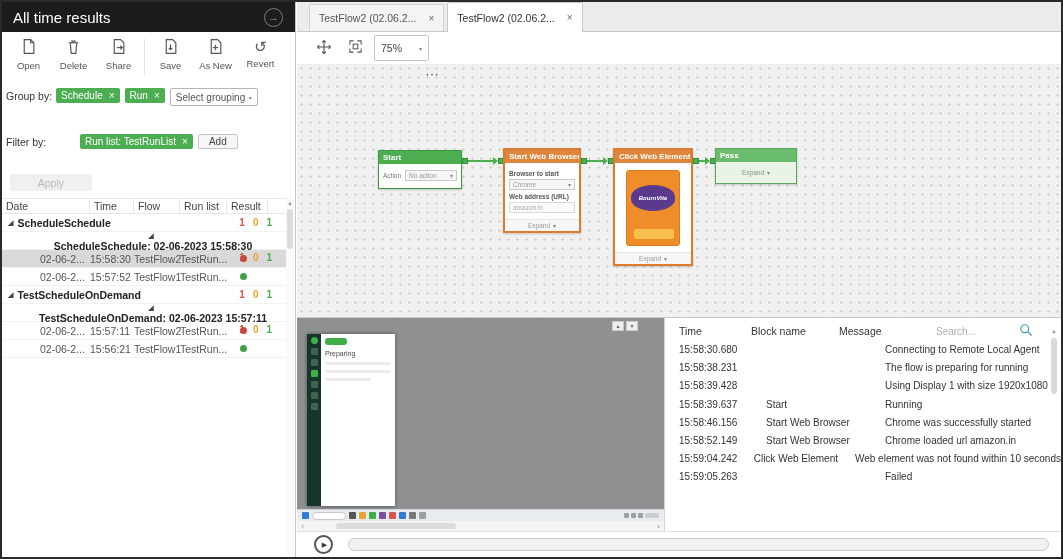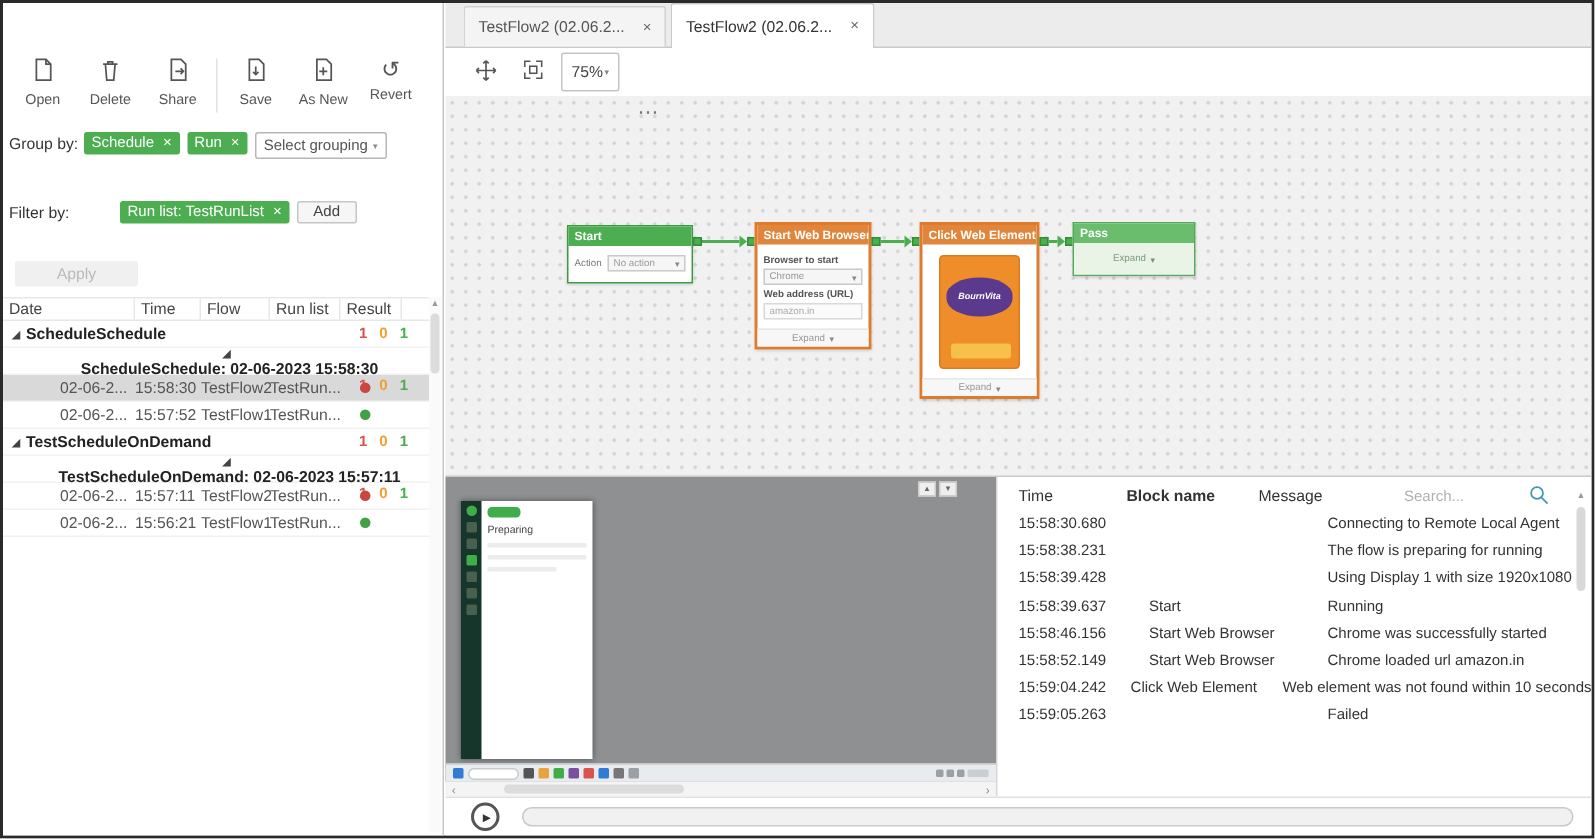--- a/index.html
+++ b/index.html
@@ -52,21 +52,21 @@
   .scroll-up { font-size:6px; color:#999; display:block; text-align:center; line-height:10px; }
   .lp-scroll .thumb { width:6px; height:40px; margin:1px auto 0; background:#dcdcdc; border-radius:3px; }
 
   
   .tabbar { position:absolute; left:295px; top:0; width:764px; height:30px; background:#ececec; border-bottom:1px solid #c9c9c9; display:flex; align-items:flex-end; padding-left:12px; gap:3px; }
   .tab { height:27px; display:flex; align-items:center; gap:12px; padding:0 9px; font-size:10.5px; color:#555; background:#f4f4f4; border:1px solid #d2d2d2; border-bottom:none; border-radius:2px 2px 0 0; white-space:nowrap; }
   .tab.active { background:#fff; height:30px; margin-bottom:-1px; z-index:2; color:#333; border-color:#c9c9c9; position:relative; }
   .tab-x { color:#666; font-size:10px; cursor:pointer; }
   .cv-toolbar { position:absolute; left:295px; top:30px; width:764px; height:32px; background:#fff; display:flex; align-items:center; gap:7px; padding-left:15px; }
   .icon-btn { width:24px; height:22px; display:flex; align-items:center; justify-content:center; background:none; border:none; }
-  .zoom-select { width:39px; height:20px; border:1px solid #c5c5c5; display:flex; align-items:center; justify-content:space-between; padding:12px 6px; font-size:10.5px; color:#444; background:#fff; border-radius:2px; }
+  .zoom-select { width:55px; height:20px; border:1px solid #c5c5c5; display:flex; align-items:center; justify-content:space-between; padding:12px 6px; font-size:10.5px; color:#444; background:#fff; border-radius:2px; }
 
   
   .canvas { position:absolute; left:295px; top:62px; width:764px; height:254px;
     background-color:#f1f1f1;
     background-image:radial-gradient(#d3d3d3 1px, transparent 1.2px);
     background-size:9px 9px; overflow:hidden; border-bottom:1px solid #c9c9c9; }
   .more-btn { position:absolute; left:128px; top:2px; font-size:14px; color:#777; background:none; border:none; }
   .blk { position:absolute; background:#fff; box-shadow:0 1px 2px rgba(0,0,0,.18); }
   .blk-hd { height:13px; line-height:13px; color:#fff; font-size:8px; font-weight:bold; padding:0 4px; white-space:nowrap; overflow:hidden; }
   #blk-start { left:81px; top:86px; width:84px; border:1px solid #3c9a40; }
@@ -115,41 +115,45 @@
   .pv-tray { margin-left:auto; display:flex; gap:2px; align-items:center; }
   .tk-s { width:5px; height:5px; border-radius:1px; background:#9aa0a6; }
   .hsb { position:absolute; left:295px; top:519px; width:367px; height:10px; background:#f4f4f4; display:flex; align-items:center; }
   .hsb-arrow { font-size:8px; color:#888; width:11px; text-align:center; background:none; border:none; padding:0; }
   .hsb-track { flex:1; position:relative; height:100%; }
   .hsb-thumb { position:absolute; left:28px; width:120px; top:2px; height:6px; background:#dcdcdc; border-radius:3px; }
 
   
   .log { position:absolute; left:662px; top:316px; width:397px; height:213px; background:#fff; border-left:1px solid #d7d7d7; }
   .log-head { display:flex; align-items:center; height:26px; font-size:10.5px; color:#333; padding-left:14px; }
-  .lh-time { width:72px; } .lh-block { width:88px;font-weight:bold; } .lh-msg { flex:1; }
+  .lh-time { width:72px; } .lh-block { width:88px; } .lh-msg { flex:1; }
   .log-search { display:flex; align-items:center; gap:5px; margin-right:28px; }
   .log-search input { width:78px; border:none; outline:none; font-size:10px; color:#555; font-family:inherit; background:transparent; }
   .log-search input::placeholder { color:#b0b0b0; }
   .log-rows { padding-left:14px; }
   .log-row { display:flex; height:18.2px; font-size:10px; color:#333;gap:15px; }
   .lr-time { width:72px; } .lr-block { width:104px; } .lr-msg { flex:1; white-space:nowrap; }
   .log-scroll { position:absolute; right:3px; top:8px; bottom:8px; width:8px; }
   .log-scroll .thumb { width:6px; height:56px; margin:2px auto 0; background:#d9d9d9; border-radius:3px; }
 
   
   .player { position:absolute; left:295px; top:529px; width:764px; height:26px; background:#fff; border-top:1px solid #e0e0e0; display:flex; align-items:center; }
   .play-btn { width:19px; height:19px; min-width:19px; border:2px solid #555; border-radius:50%; margin-left:17px; display:flex; align-items:center; justify-content:center; font-size:7px; color:#333; background:#fff; padding-left:2px; }
   .timeline { flex:1; height:13px; margin:0 12px 0 15px; background:#f1f1f1; border:1px solid #c9c9c9; border-radius:7px; }
 </style>
 </head>
 <body>
 
 <div class="app">
 
   <aside class="left-panel">
+    <div class="lp-header">
+      <span>All time results</span>
+      <button class="fwd-btn"><span>→</span></button>
+    </div>
 
     <div class="lp-toolbar">
       <button class="tb-btn">
         <span><svg viewBox="0 0 16 16" fill="none" stroke="#555" stroke-width="1.1">
               <path d="M4 1.5h6l3 3v10H4z"></path>
               <path d="M10 1.5v3h3"></path>
             </svg></span>
         <span>Open</span>
       </button>
       <button class="tb-btn">

